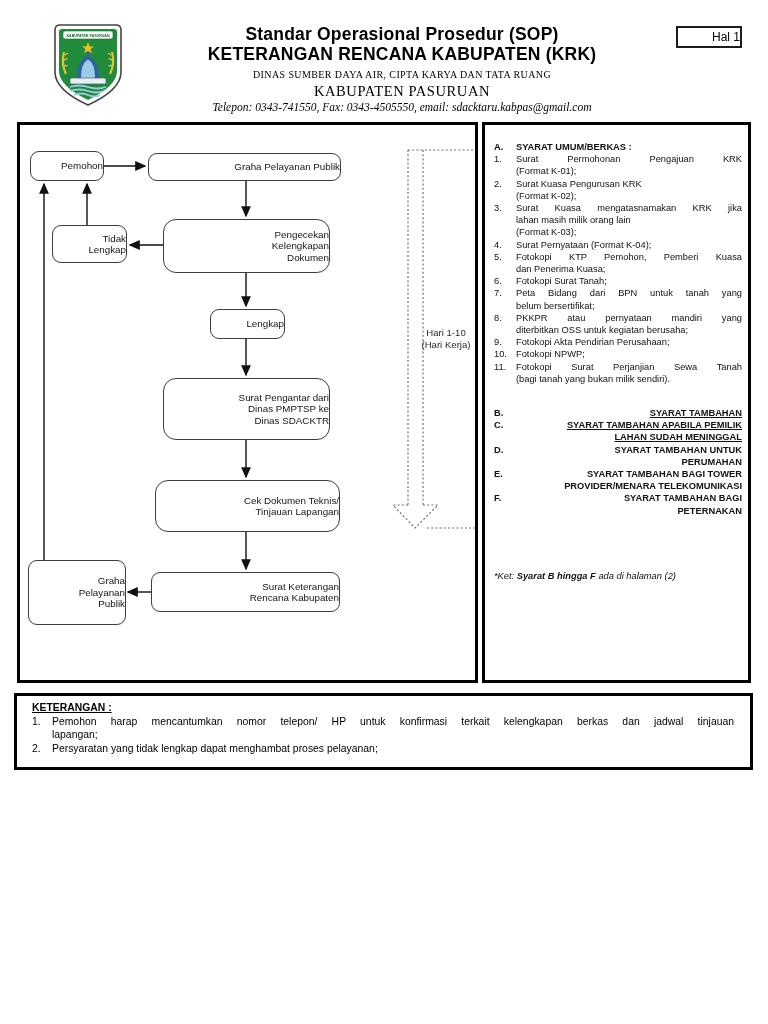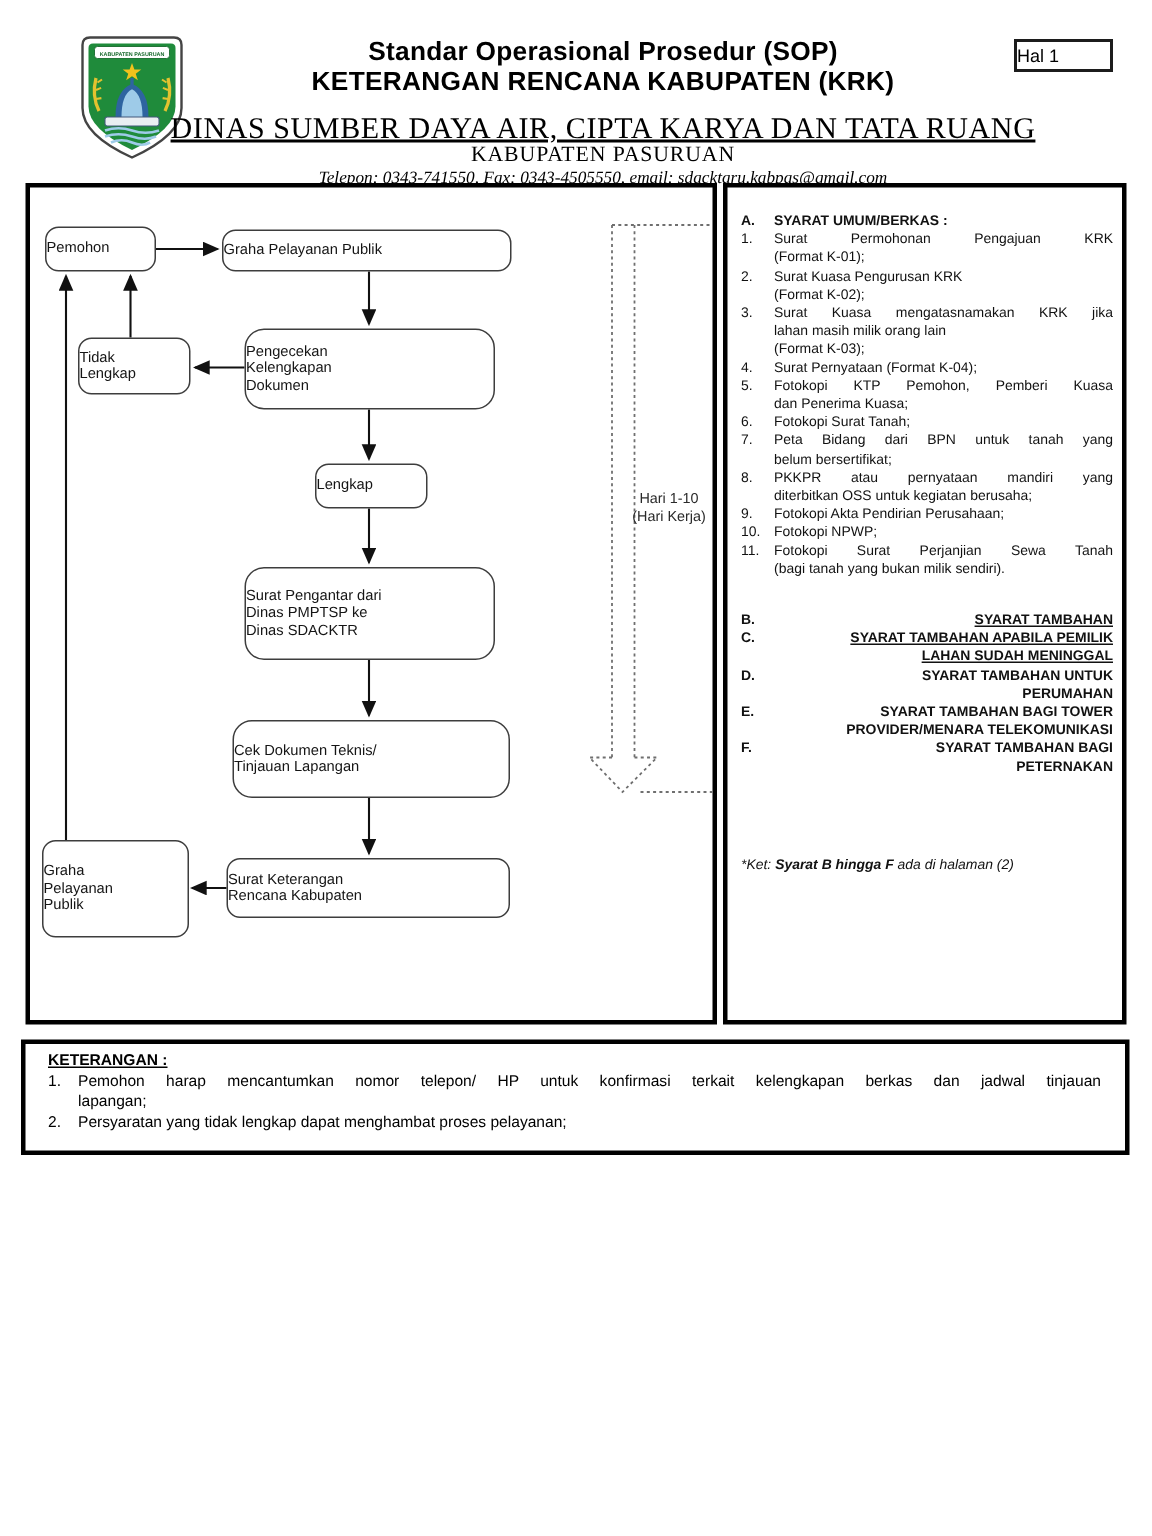--- a/index.html
+++ b/index.html
@@ -2,35 +2,35 @@
 <html><head>
 <meta charset="utf-8">
 <style>
   html,body{margin:0;padding:0;}
   body{width:768px;height:1024px;background:#ffffff;font-family:"Liberation Sans",sans-serif;color:#000;position:relative;overflow:hidden;}
 
   
   .titleblock{position:absolute;left:40px;top:24px;width:724px;text-align:center;}
   .t1{font-size:17.5px;font-weight:bold;line-height:20px;letter-spacing:.2px;}
   .t2{font-size:17.5px;font-weight:bold;line-height:20px;letter-spacing:.2px;}
-  .t3{font-family:"Liberation Serif",serif;font-size:20px;line-height:17px;margin-top:14px;letter-spacing:.4px;text-decoration:underline;}
+  .t3{font-family:"Liberation Serif",serif;font-size:10px;line-height:17px;margin-top:2px;letter-spacing:.4px;}
   .t4{font-family:"Liberation Serif",serif;font-size:14.5px;line-height:16px;letter-spacing:.6px;}
   .t5{font-family:"Liberation Serif",serif;font-style:italic;font-size:11.5px;line-height:14px;margin-top:1px;}
-  .halbox{position:absolute;left:676px;top:26px;width:66px;height:22px;border:2px solid #1c1c1c;display:flex;align-items:center;justify-content:flex-start;font-size:12px;background:#fff;box-sizing:border-box;}
+  .halbox{position:absolute;left:676px;top:26px;width:66px;height:22px;border:2px solid #1c1c1c;display:flex;align-items:center;justify-content:flex-end;font-size:12px;background:#fff;box-sizing:border-box;}
   .logo{position:absolute;left:50px;top:22px;width:76px;height:86px;}
 
   
   .flowpanel{position:absolute;left:17px;top:122px;width:461px;height:561px;border:3px solid #000;box-sizing:border-box;background:#fff;}
   .reqpanel{position:absolute;left:482px;top:122px;width:269px;height:561px;border:3px solid #000;box-sizing:border-box;background:#fff;padding:16px 6px 0 9px;}
   .ketbox{position:absolute;left:14px;top:693px;width:739px;height:77px;border:3px solid #000;box-sizing:border-box;background:#fff;padding:5px 16px 0 15px;}
 
   
   .flowpanel{position:absolute;}
   .arrowsvg{position:absolute;left:0;top:0;width:455px;height:555px;}
-  .fnode{position:absolute;border:1.5px solid #3d3d3d;border-radius:9px;background:#fff;display:flex;flex-direction:column;align-items:flex-start;justify-content:center;font-size:9.8px;line-height:11.5px;text-align:center;color:#151515;box-sizing:border-box;}
+  .fnode{position:absolute;border:1.5px solid #3d3d3d;border-radius:9px;background:#fff;display:flex;flex-direction:column;align-items:flex-end;justify-content:center;font-size:9.8px;line-height:11.5px;text-align:center;color:#151515;box-sizing:border-box;}
   .fnode .ln{white-space:nowrap;}
   .duration{position:absolute;left:390px;top:202px;width:72px;text-align:center;font-size:9.6px;line-height:11.5px;color:#2a2a2a;}
 
   
   .reqpanel{font-size:9.3px;line-height:12.2px;color:#111;}
   .req-row{display:flex;}
   .req-letter{width:22px;flex:none;font-weight:bold;}
   .req-num{width:22px;flex:none;}
   .req-title{font-weight:bold;}
   .req-text{flex:1;min-width:0;}

